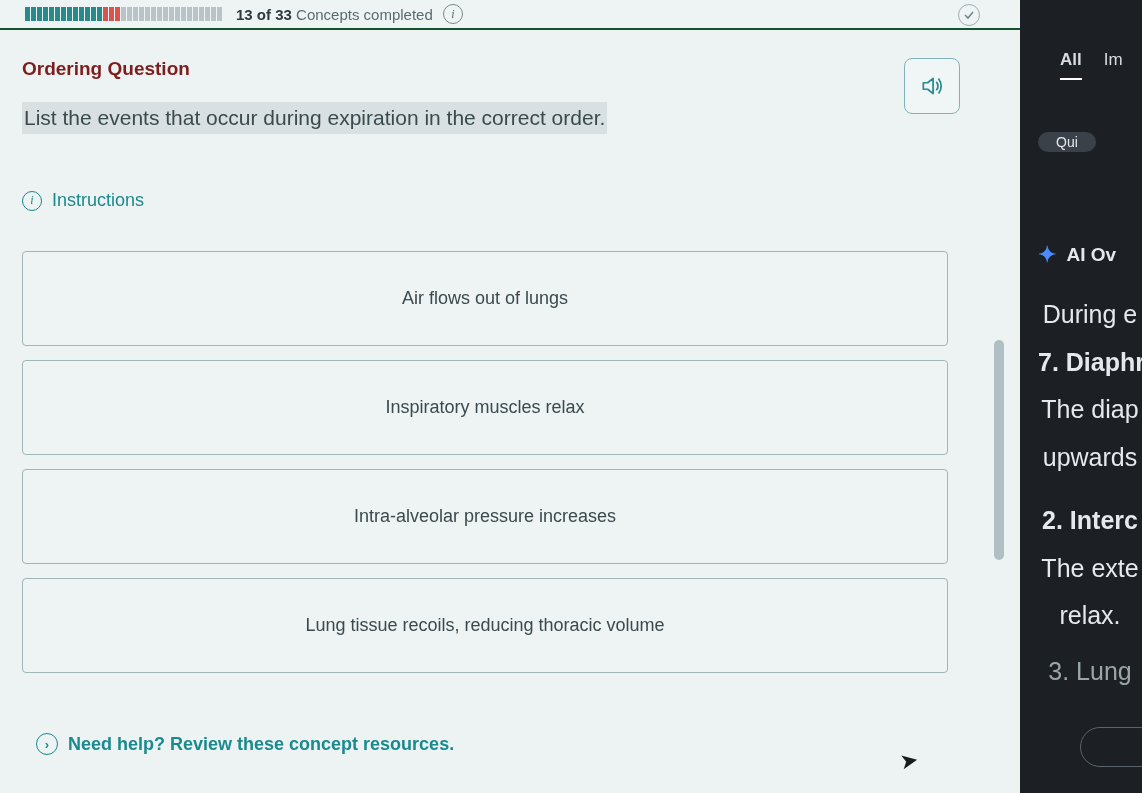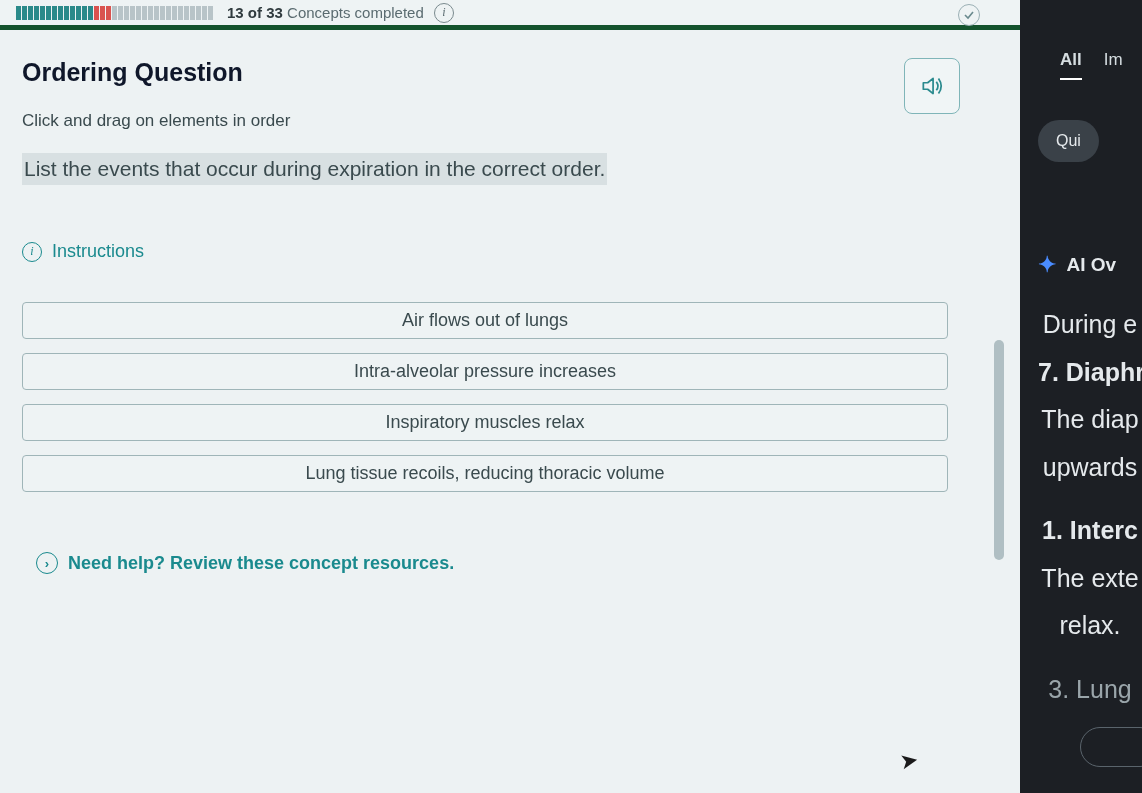--- a/index.html
+++ b/index.html
@@ -14,22 +14,22 @@
   .main-panel {
     width: 1020px;
     height: 100%;
     background: #edf2f3;
     position: relative;
   }
   .top-bar {
     height: 30px;
     display: flex;
     align-items: center;
-    padding: 0 16px;
-    border-bottom: 5px solid #14532d;
+    padding: 0 25px;
+    border-bottom: 2px solid #14532d;
     background: #eef3f4;
   }
   .progress-track {
     display: flex;
     gap: 1px;
     height: 14px;
     align-items: center;
   }
   .prog-seg {
     width: 5px;
@@ -69,23 +69,23 @@
     display: flex;
     align-items: center;
     justify-content: center;
     color: #6a8a8e;
   }
   .content {
     padding: 28px 22px 0 22px;
     position: relative;
   }
   .question-title {
-    font-size: 25px;
+    font-size: 19px;
     font-weight: 700;
-    color: #0f172a;
+    color: #7f1d1d;
   }
   .audio-btn {
     position: absolute;
     right: 60px;
     top: 28px;
     width: 56px;
     height: 56px;
     border: 1.5px solid #7fb5b8;
     border-radius: 8px;
     background: #f0f5f6;
@@ -121,21 +121,21 @@
     margin-top: 40px;
     display: flex;
     flex-direction: column;
     gap: 14px;
     padding-right: 50px;
   }
   .drag-item {
     border: 1.5px solid #9fb5b8;
     border-radius: 4px;
     background: #eef3f4;
-    padding: 7px 12px;
+    padding: 36px 12px;
     text-align: center;
     font-size: 18px;
     color: #3a4a4e;
     cursor: grab;
   }
   .help-row {
     margin-top: 60px;
     display: flex;
     align-items: center;
     gap: 10px;
@@ -183,27 +183,27 @@
     overflow: hidden;
   }
   .tabs {
     display: flex;
     gap: 22px;
     font-size: 17px;
   }
   .tab { color: #d5dde0; padding-bottom: 8px; cursor: pointer; }
   .tab.active { border-bottom: 2px solid #fff; font-weight: 600; margin-left: 22px; }
   .chip {
-    margin-top: 40px;
+    margin-top: 52px;
     display: inline-block;
     background: #3a4148;
     color: #e5e9ec;
-    padding: 12px 18px;
+    padding: 2px 18px;
     border-radius: 22px;
-    font-size: 16px;
+    font-size: 14px;
   }
   .ai-row {
     margin-top: 90px;
     display: flex;
     align-items: center;
     gap: 10px;
     font-size: 19px;
     font-weight: 600;
   }
   .sparkle {
@@ -287,32 +287,31 @@
     <div class="question-title">Ordering Question</div>
 
     <div class="audio-btn">
       <svg width="26" height="26" viewBox="0 0 24 24">
         <path d="M4 9 L4 15 L8 15 L13 19 L13 5 L8 9 Z" fill="none" stroke="#2a8a8e" stroke-width="1.6" stroke-linejoin="round"></path>
         <path d="M16 8 Q19 12 16 16" fill="none" stroke="#2a8a8e" stroke-width="1.6"></path>
         <path d="M18 5 Q23 12 18 19" fill="none" stroke="#2a8a8e" stroke-width="1.6"></path>
       </svg>
     </div>
 
-    <div class="instr-text">Click and drag on elements in order</div>
     <div class="prompt-text">List the events that occur during expiration in the correct order.</div>
 
     <div class="instructions-link">
       <div class="info-circle">i</div>
       <span>Instructions</span>
     </div>
 
     <div class="drag-list">
       <div class="drag-item">Air flows out of lungs</div>
+      <div class="drag-item">Inspiratory muscles relax</div>
       <div class="drag-item">Intra-alveolar pressure increases</div>
-      <div class="drag-item">Inspiratory muscles relax</div>
       <div class="drag-item">Lung tissue recoils, reducing thoracic volume</div>
     </div>
 
     <div class="help-row">
       <div class="chevron-circle">›</div>
       <span>Need help? Review these concept resources.</span>
     </div>
   </div>
 
   <div class="side-scroll"></div>
@@ -327,19 +326,19 @@
   <div class="chip">Qui</div>
   <div class="ai-row">
     <span class="sparkle">✦</span>
     <span>AI Ov</span>
   </div>
   <div class="ai-body">
     <div class="line">During e</div>
     <div class="line bold">7. Diaphr</div>
     <div class="line">The diap</div>
     <div class="line">upwards</div>
-    <div class="line bold" style="margin-top:26px">1. Interc</div>
+    <div class="line bold" style="margin-top:26px">2. Interc</div>
     <div class="line">The exte</div>
     <div class="line">relax.</div>
-    <div class="line fade" style="margin-top:26px">3. Lung</div>
+    <div class="line fade" style="margin-top:18px">3. Lung</div>
   </div>
   <div class="pill-bottom"></div>
 </div>
 
 </body></html>

